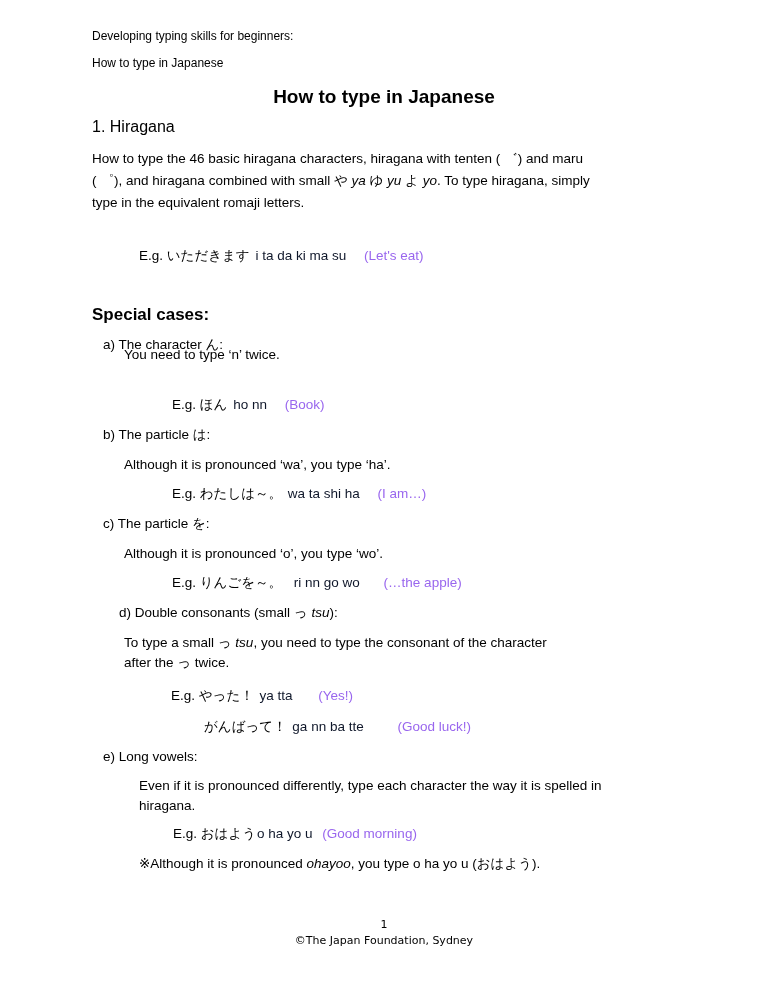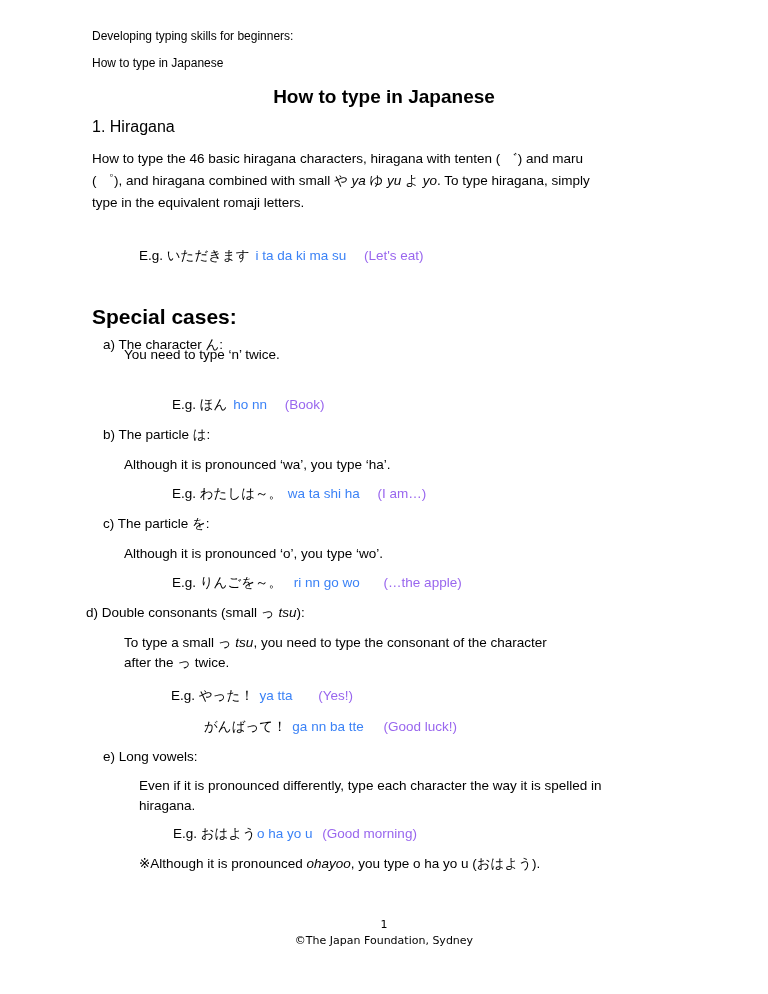--- a/index.html
+++ b/index.html
@@ -4,23 +4,23 @@
   <style>
     html, body { margin: 0; padding: 0; background: #ffffff; }
     body {
       width: 768px; height: 994px; position: relative; overflow: hidden;
       font-family: "Liberation Sans", "DejaVu Sans", sans-serif; color: #000;
     }
     .abs { position: absolute; white-space: nowrap; }
     .hdr { font-size: 12px; line-height: 15px; left: 92px; }
     .title { font-size: 19px; font-weight: bold; left: 0; width: 768px; text-align: center; top: 86px; }
     .h1 { font-size: 16px; font-weight: normal; left: 92px; }
-    .h2 { font-size: 21px; font-weight: bold; left: 92px; }
+    .h2 { font-size: 17px; font-weight: bold; left: 92px; }
     .p { font-size: 13.5px; line-height: 22px; }
-    .blue { color: #3b82f6; text-align: center; }
+    .blue { color: #0f172a; text-align: center; }
     .purple { color: #9966ee; }
     .ital { font-style: italic; }
     .footer { font-family: "DejaVu Sans", sans-serif; font-size: 11px; width: 768px; left: 0; text-align: center; }
   </style>
 </head>
 <body>
 
 <div>
   <div class="abs hdr" style="top:29px">Developing typing skills for beginners:</div>
   <div class="abs hdr" style="top:56px">How to type in Japanese</div>
@@ -60,34 +60,34 @@
   </div>
 
   <div class="abs p" style="left:103px; top:513px">c)  The particle を:</div>
   <div class="abs p" style="left:124px; top:543px">Although it is pronounced ‘o’, you type ‘wo’.</div>
   <div class="abs p" style="left:172px; top:572px">
     <span>E.g.  りんごを～。</span>
     <span class="blue" style="margin-left:8px">ri  nn go wo</span>
     <span class="purple" style="margin-left:20px">(…the apple)</span>
   </div>
 
-  <div class="abs p" style="left:86px; top:602px"><span>d)  Double consonants (small っ  </span><span class="ital">tsu</span><span>):</span></div>
+  <div class="abs p" style="left:119px; top:602px"><span>d)  Double consonants (small っ  </span><span class="ital">tsu</span><span>):</span></div>
   <div class="abs p" style="left:124px; top:633px; line-height:20px">
     <div><span>To type a small っ </span><span class="ital">tsu</span><span>, you need to type the consonant of the character</span></div>
     <div>after the っ twice.</div>
   </div>
   <div class="abs p" style="left:171px; top:685px">
     <span>E.g. やった！</span>
     <span class="blue" style="margin-left:2px">ya tta</span>
     <span class="purple" style="margin-left:22px">(Yes!)</span>
   </div>
   <div class="abs p" style="left:204px; top:716px">
     <span>がんばって！</span>
     <span class="blue" style="margin-left:2px">ga nn ba tte</span>
-    <span class="purple" style="margin-left:16px">(Good luck!)</span>
+    <span class="purple" style="margin-left:30px">(Good luck!)</span>
   </div>
 
   <div class="abs p" style="left:103px; top:746px">e)  Long vowels:</div>
   <div class="abs p" style="left:139px; top:776px; line-height:20px">
     <div>Even if it is pronounced differently, type each character the way it is spelled in</div>
     <div>hiragana.</div>
   </div>
   <div class="abs p" style="left:173px; top:823px">
     <span>E.g.  おはよう</span><span class="blue" style="margin-left:1px">o ha yo u</span>
     <span class="purple" style="margin-left:6px">(Good morning)</span>

